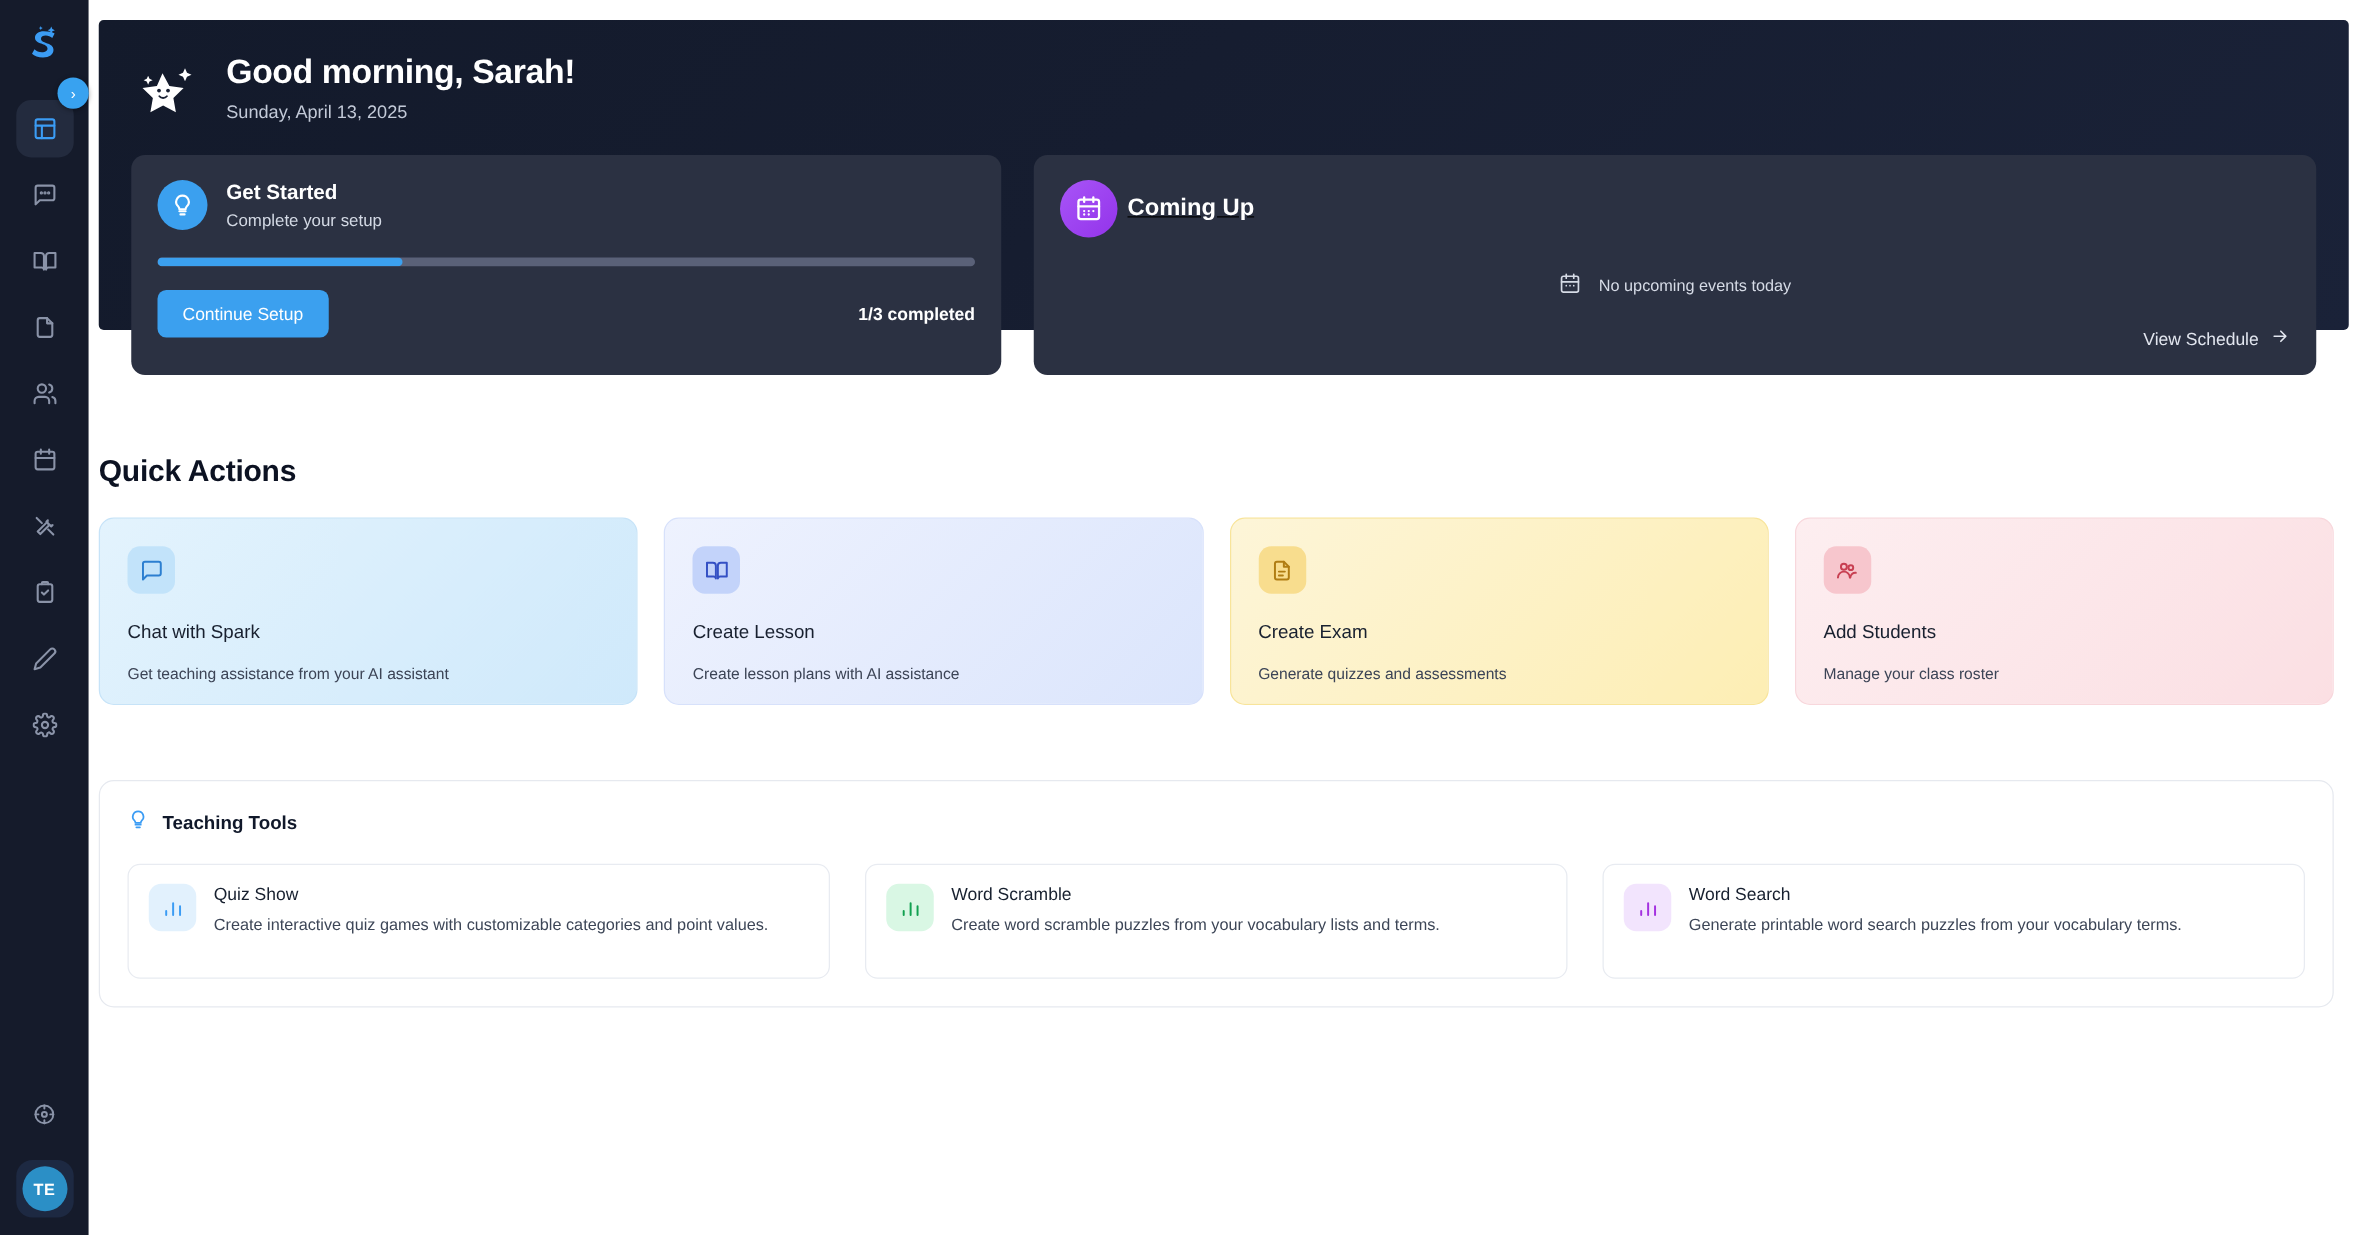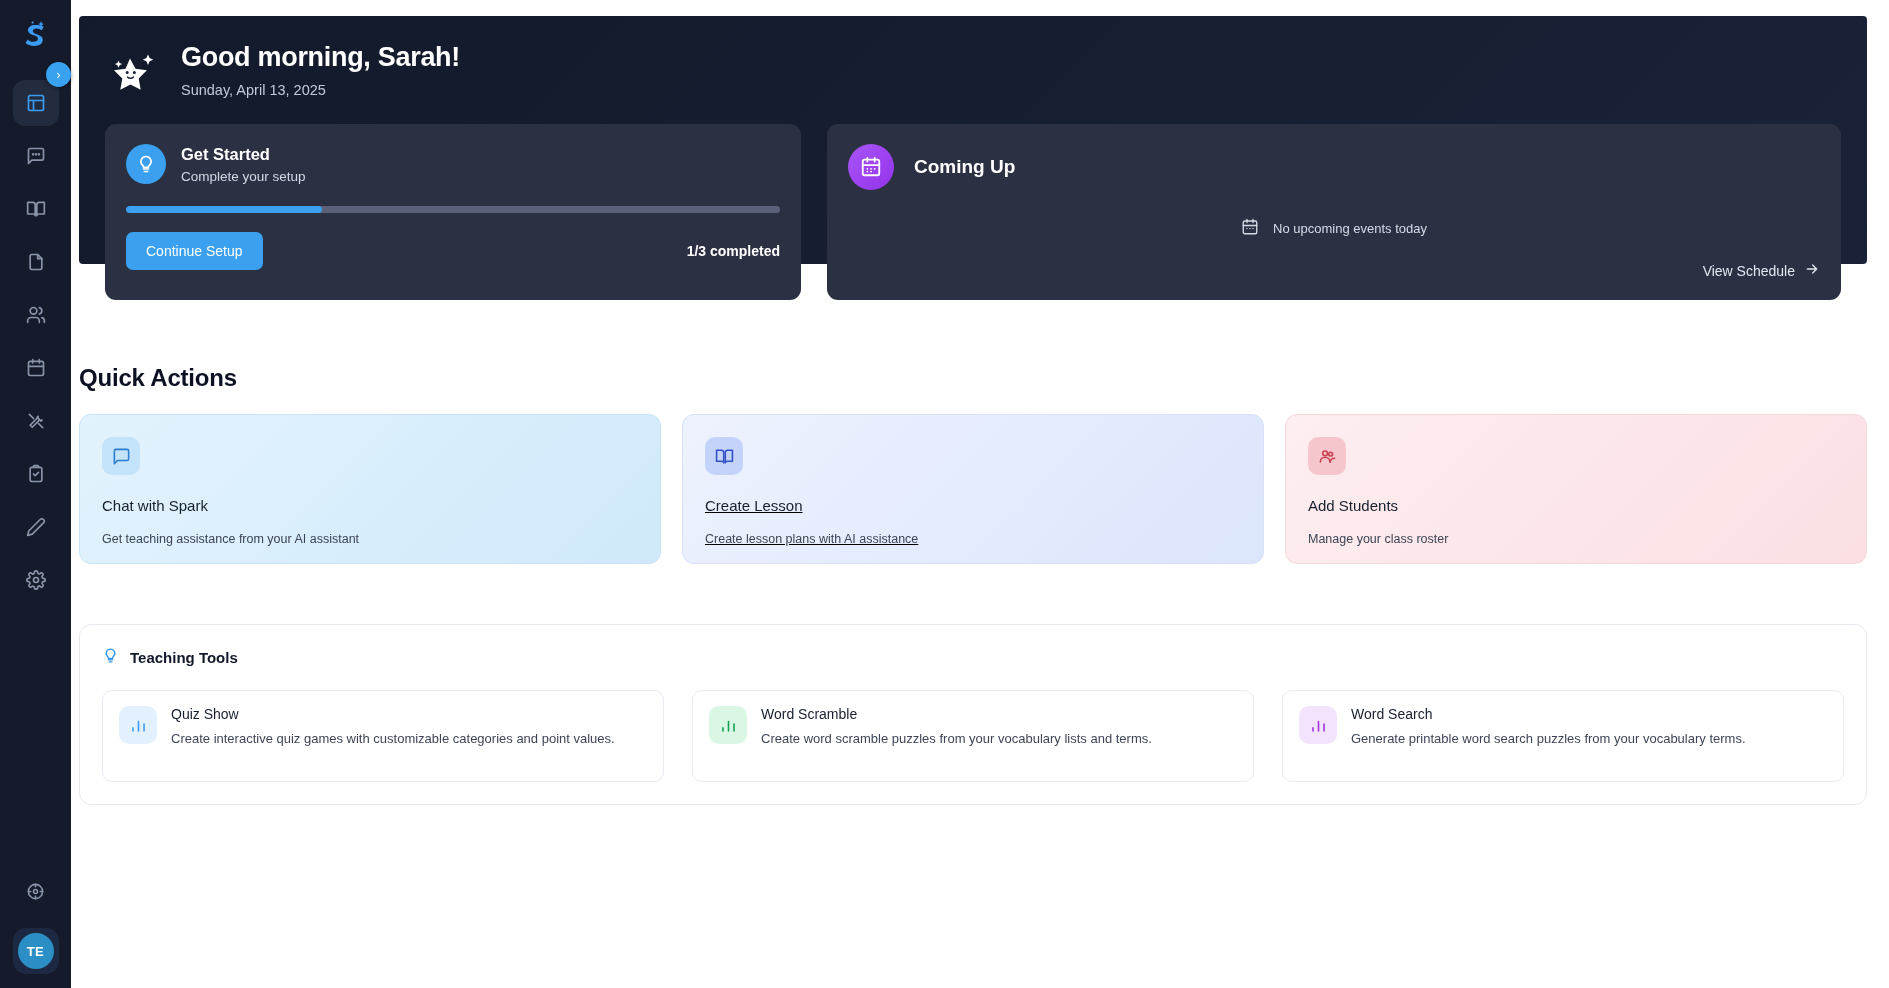--- a/index.html
+++ b/index.html
@@ -53,21 +53,21 @@
     width: 36px; height: 36px; border-radius: 50%;
     background: #2b8fc6; color: #fff;
     display: flex; align-items: center; justify-content: center;
     font-size: 13px; font-weight: bold; letter-spacing: .4px;
   }
 
   
   .main { flex: 1; height: 988px; overflow: hidden; position: relative; background:#fff; }
 
   .hero {
-    margin: 16px 22px 0 8px;
+    margin: 16px 10px 0 8px;
     height: 248px; border-radius: 4px;
     background: linear-gradient(135deg, #131a2b 0%, #161d30 45%, #1a2238 100%);
     padding: 26px 26px 0 26px;
     position: relative;
   }
   .hero-top { display: flex; align-items: flex-start; gap: 18px; padding-left: 2px; }
   .star-mascot { width: 56px; height: 56px; flex: 0 0 56px; margin-top: 4px; }
   .greet-h1 { color: #fff; font-size: 27px; font-weight: bold; letter-spacing: -.3px; }
   .greet-date { color: #c3cad8; font-size: 14.5px; margin-top: 9px; }
 
@@ -96,21 +96,21 @@
   .progress-fill { height: 100%; background: #3ba0ef; border-radius: 4px; }
 
   .gs-foot { display: flex; align-items: center; justify-content: space-between; margin-top: 19px; }
   .btn-primary {
     background: #3ba0ef; color: #fff; border: none;
     border-radius: 7px; padding: 11px 20px;
     font-size: 14px; font-family: inherit; cursor: pointer;
   }
   .completed-text { color: #fff; font-size: 14px; font-weight: bold; }
 
-  .cu-head { display: flex; align-items: center; gap: 20px; }
+  .cu-head { display: flex; align-items: center; gap: 8px; text-decoration: underline; }
   .cu-title { color: #fff; font-size: 19px; font-weight: bold; }
   .cu-empty {
     display: flex; align-items: center; justify-content: center; gap: 14px;
     color: #d6dbe6; font-size: 13px; margin-top: 28px;
   }
   .cu-empty svg { color: #d6dbe6; }
   .cu-foot { display: flex; justify-content: flex-end; margin-top: 22px; }
   .link-schedule {
     color: #e2e6ef; font-size: 14px; display: inline-flex; align-items: center; gap: 9px;
     cursor: pointer; text-decoration: none;
@@ -127,21 +127,21 @@
     min-height: 150px; cursor: pointer;
   }
   .qa-icon {
     width: 38px; height: 38px; border-radius: 10px;
     display: flex; align-items: center; justify-content: center;
   }
   .qa-title { margin-top: 22px; font-size: 15px; color: #18202f; }
   .qa-desc { margin-top: 18px; font-size: 12.5px; color: #3c4456; }
 
   .qa-blue   { background: linear-gradient(135deg,#e3f3fd 0%, #cfe9fb 100%); border:1px solid #c6e3f8; }
-  .qa-indigo { background: linear-gradient(135deg,#eef2fe 0%, #dbe5fc 100%); border:1px solid #d7e1fb;text-decoration:underline; }
+  .qa-indigo { background: linear-gradient(135deg,#eef2fe 0%, #dbe5fc 100%); border:1px solid #d7e1fb; }
   .qa-amber  { background: linear-gradient(135deg,#fdf5d8 0%, #fdeeb4 100%); border:1px solid #f8e49a; }
   .qa-rose   { background: linear-gradient(135deg,#fdeef0 0%, #fbdfe3 100%); border:1px solid #f8d7dc; }
 
   .qi-blue   { background:#c2e3fa; color:#2c7fd0; }
   .qi-indigo { background:#c3d3fa; color:#3450c4; }
   .qi-amber  { background:#f8dd8e; color:#b07d13; }
   .qi-rose   { background:#f7c6cd; color:#c84052; }
 
   
   .tools-panel {
@@ -387,20 +387,31 @@
         <div class="qa-icon qi-indigo">
           <svg width="19" height="19" viewBox="0 0 24 24" fill="none" stroke="currentColor" stroke-width="2" stroke-linecap="round" stroke-linejoin="round">
               <path d="M2 4h6a3 3 0 0 1 3 3v13a2.5 2.5 0 0 0-2.5-2H2z"></path>
               <path d="M22 4h-6a3 3 0 0 0-3 3v13a2.5 2.5 0 0 1 2.5-2H22z"></path>
             </svg>
         </div>
         <div class="qa-title">Create Lesson</div>
         <div class="qa-desc">Create lesson plans with AI assistance</div>
       </div>
 
+      <div class="qa-card qa-amber">
+        <div class="qa-icon qi-amber">
+          <svg width="19" height="19" viewBox="0 0 24 24" fill="none" stroke="currentColor" stroke-width="2" stroke-linecap="round" stroke-linejoin="round">
+              <path d="M14 3H7a2 2 0 0 0-2 2v14a2 2 0 0 0 2 2h10a2 2 0 0 0 2-2V8z"></path>
+              <path d="M14 3v5h5"></path>
+              <path d="M9 13h6M9 17h4"></path>
+            </svg>
+        </div>
+        <div class="qa-title">Create Exam</div>
+        <div class="qa-desc">Generate quizzes and assessments</div>
+      </div>
 
       <div class="qa-card qa-rose">
         <div class="qa-icon qi-rose">
           <svg width="19" height="19" viewBox="0 0 24 24" fill="none" stroke="currentColor" stroke-width="2" stroke-linecap="round" stroke-linejoin="round">
               <circle cx="9" cy="8" r="3"></circle>
               <circle cx="16" cy="9" r="2.4"></circle>
               <path d="M3 19a6 6 0 0 1 12 0"></path>
               <path d="M15.5 19a5 5 0 0 1 5.5-4.8"></path>
             </svg>
         </div>

